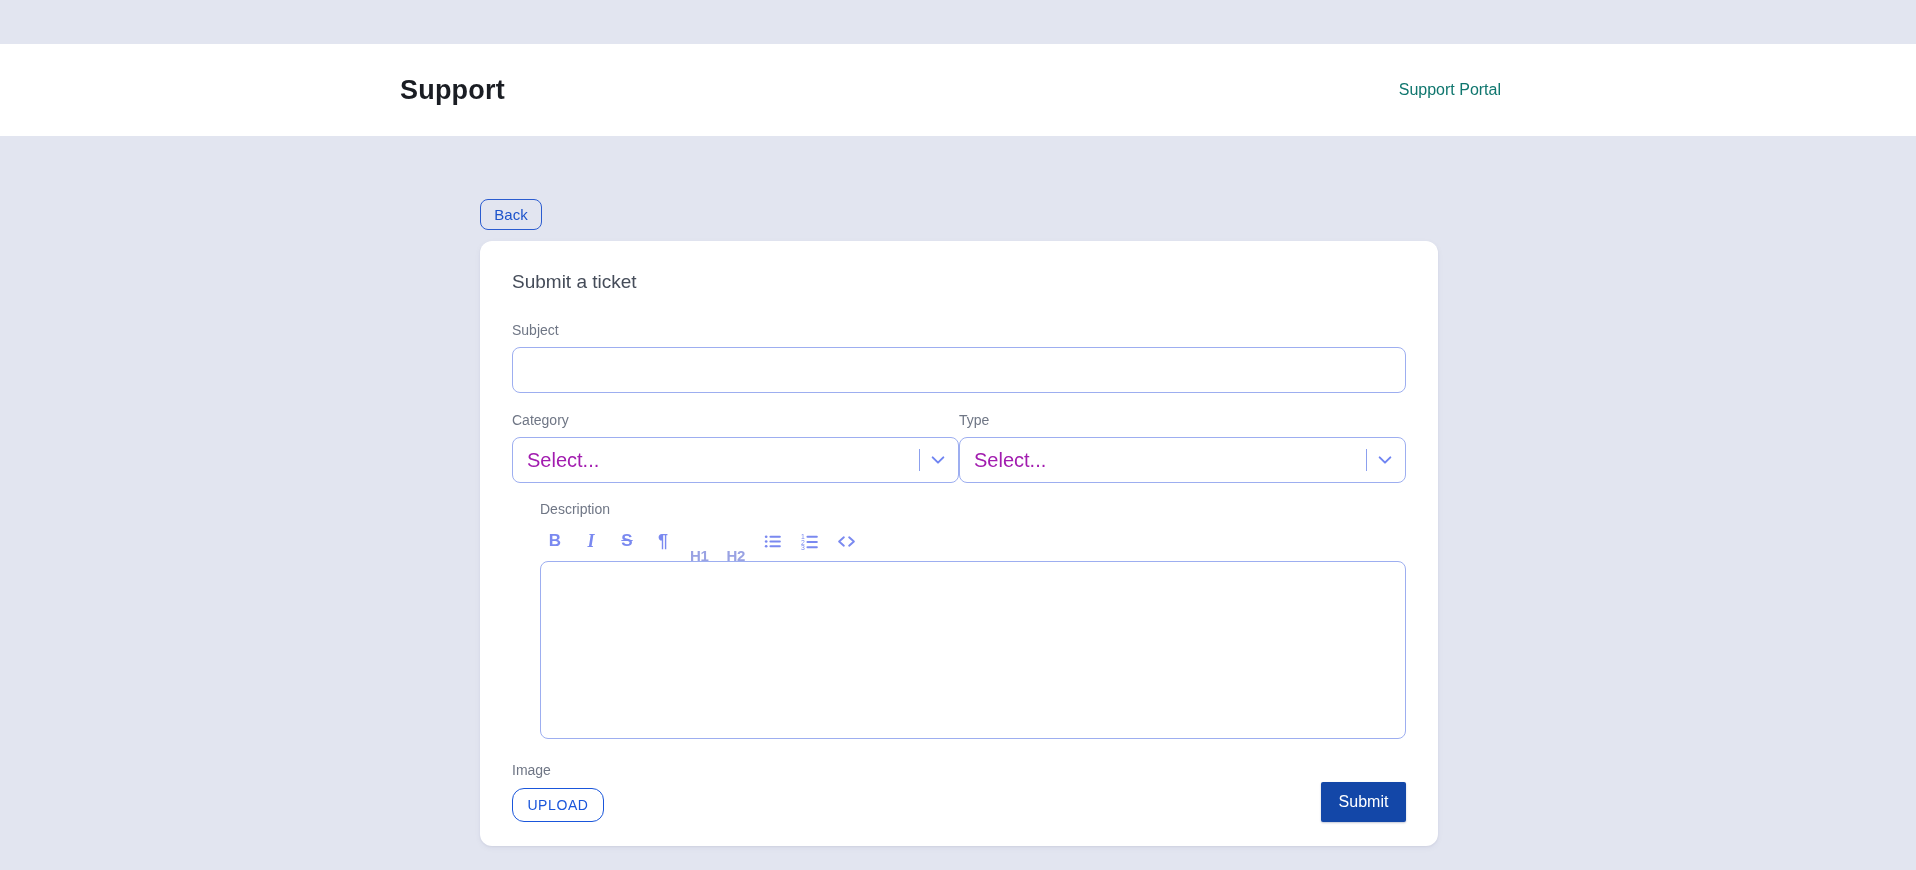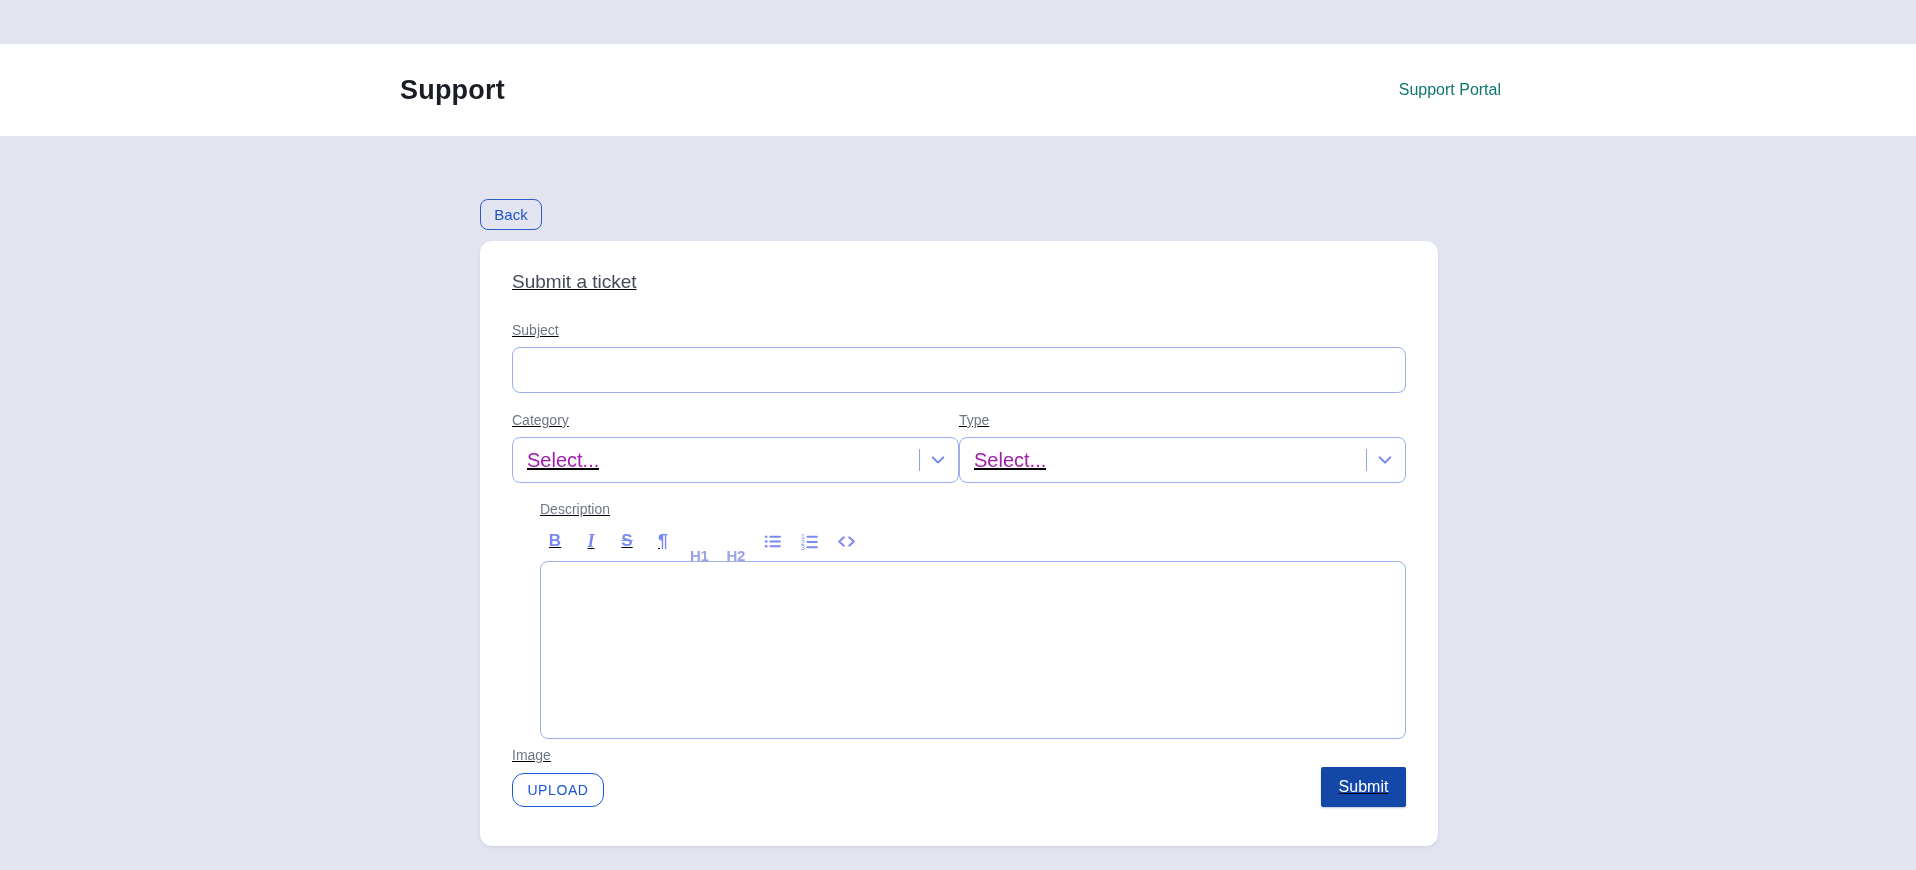--- a/index.html
+++ b/index.html
@@ -61,21 +61,20 @@
   .card {
     position: absolute;
     left: 480px;
     top: 105px;
     width: 958px;
     height: 605px;
     background: #ffffff;
     border-radius: 12px;
     box-shadow: 0 1px 2px rgba(30,40,90,0.06), 0 2px 6px rgba(30,40,90,0.05);
     padding: 30px 32px 30px 32px;
-    text-decoration: underline;
   }
   .card-title {
     font-size: 19px;
     font-weight: 400;
     color: #454c59;
     margin-bottom: 29px;
   }
   .field-label {
     font-size: 14px;
     color: #6f7685;
@@ -177,21 +176,21 @@
     color: #374151;
     padding: 12px 14px;
     background: #ffffff;
   }
 
   
   .bottom-row {
     display: flex;
     justify-content: space-between;
     align-items: flex-end;
-    margin-top: 4px;
+    margin-top: 19px;
   }
   .upload-btn {
     margin-top: 10px;
     width: 92px;
     height: 34px;
     background: #ffffff;
     border: 1px solid #1a56db;
     border-radius: 12px;
     color: #1a56db;
     font-family: "Liberation Sans", sans-serif;

